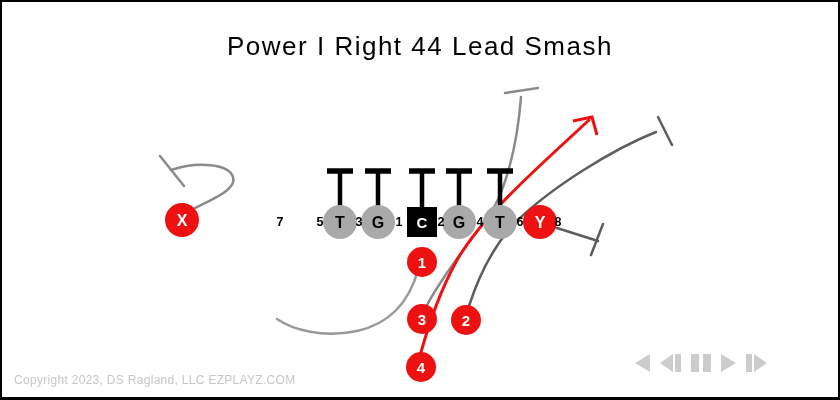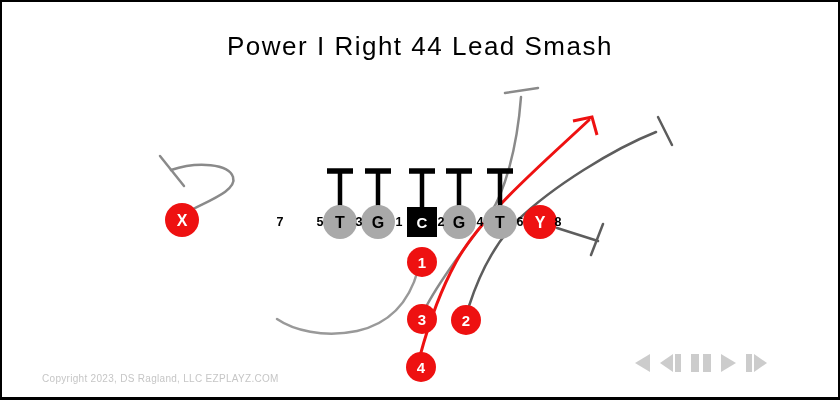--- a/index.html
+++ b/index.html
@@ -7,21 +7,21 @@
     position:relative;width:840px;height:400px;background:#ffffff;
     border:2px solid #000;border-bottom-width:3px;box-sizing:border-box;
     overflow:hidden;font-family:"Liberation Sans",sans-serif;
   }
   .title{
     position:absolute;top:8px;left:0;right:0;text-align:center;
     font-size:26px;font-weight:normal;letter-spacing:1.5px;color:#000;margin-top:21px;
   }
   svg.play{position:absolute;left:-2px;top:-2px;}
   .copyright{
-    position:absolute;left:40px;top:371px;font-size:10px;
+    position:absolute;left:12px;top:371px;font-size:12px;
     color:#c6c6c6;letter-spacing:0.3px;
   }
   .controls{
     position:absolute;left:633px;top:352px;display:flex;gap:10px;align-items:center;
   }
   .ctl{display:flex;gap:2px;align-items:center;cursor:pointer;height:18px;}
   .tri-l{width:0;height:0;border-top:9px solid transparent;border-bottom:9px solid transparent;border-right:15px solid #cccccc;}
   .tri-l.sm{border-top-width:9px;border-bottom-width:9px;border-right-width:13px;}
   .tri-r{width:0;height:0;border-top:9px solid transparent;border-bottom:9px solid transparent;border-left:15px solid #cccccc;}
   .tri-r.sm{border-left-width:13px;}

